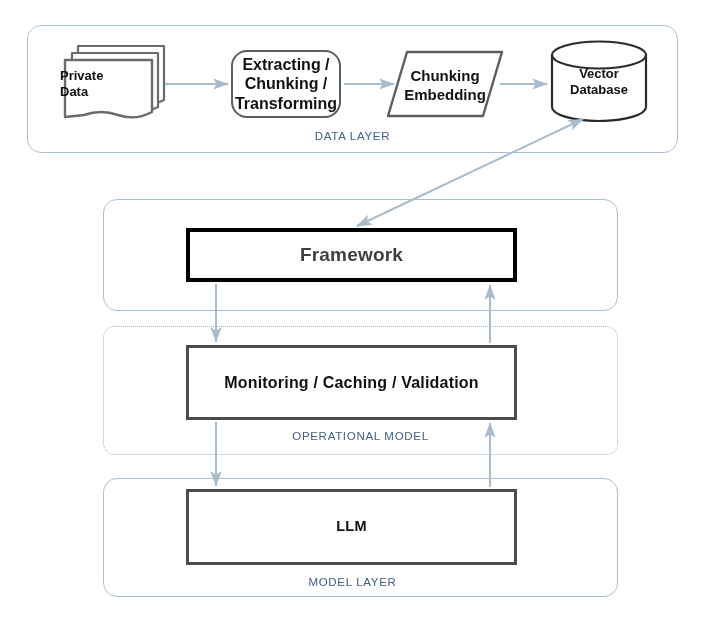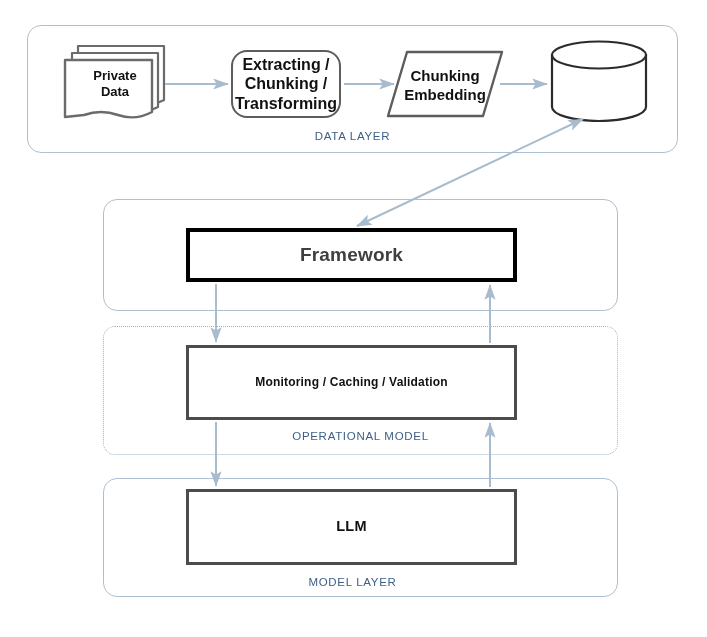--- a/index.html
+++ b/index.html
@@ -70,21 +70,20 @@
 
   
   .docstack {
     position: absolute;
   }
   .docstack svg { display: block; }
   .docstack-label {
     position: absolute;
     left: 0;
     width: 100%;
-    text-align: center;
     font-size: 13px;
     font-weight: bold;
     color: #111;
     line-height: 1.25;
     pointer-events: none;
   }
 
   
   .parallelogram {
     position: absolute;
@@ -123,21 +122,21 @@
   #arrow-layer {
     position: absolute;
     left: 0;
     top: 0;
     width: 707px;
     height: 637px;
     pointer-events: none;
   }
 
   .txt-framework { font-size: 19px; color: #3f3f3f; letter-spacing: .2px; }
-  .txt-monitoring { font-size: 12px; color: #111111; letter-spacing: .2px; }
+  .txt-monitoring { font-size: 16px; color: #111111; letter-spacing: .2px; }
   .txt-llm { font-size: 14.5px; color: #111111; letter-spacing: .3px; justify-content: center; }
   .txt-extract { font-size: 16px; color: #111111; border-radius: 16px; }
 </style>
 </head>
 <body>
 
 <div id="diagram-root">
 
   <div class="layer-box layer-solid" style="left:27px; top:25px; width:651px; height:128px;"></div>
   <div class="layer-label" style="left:27px; top:130px; width:651px;">DATA LAYER</div>
@@ -173,20 +172,24 @@
       <div>Chunking</div>
       <div>Embedding</div>
     </div>
   </div>
 
   <div class="cylinder" style="left:549px; top:40px; width:100px; height:82px;">
     <svg width="100" height="82" viewBox="0 0 100 82" xmlns="http://www.w3.org/2000/svg">
       <path d="M3 15 V67 A47 14 0 0 0 97 67 V15 Z" fill="#ffffff" stroke="#2b2b2b" stroke-width="2.2"></path>
       <ellipse cx="50" cy="15" rx="47" ry="13.5" fill="#ffffff" stroke="#2b2b2b" stroke-width="2.2"></ellipse>
     </svg>
+    <div class="cylinder-label" style="top:26px;">
+      <div>Vector</div>
+      <div>Database</div>
+    </div>
   </div>
 
   <div class="layer-box layer-solid" style="left:103px; top:199px; width:515px; height:112px;"></div>
 
   <div class="node node-rect-black txt-framework" style="left:186px; top:228px; width:331px; height:54px;">
     <span>Framework</span>
   </div>
 
   <div class="layer-box layer-dotted" style="left:103px; top:326px; width:515px; height:129px;"></div>
   <div class="layer-label" style="left:103px; top:430px; width:515px;">OPERATIONAL MODEL</div>

